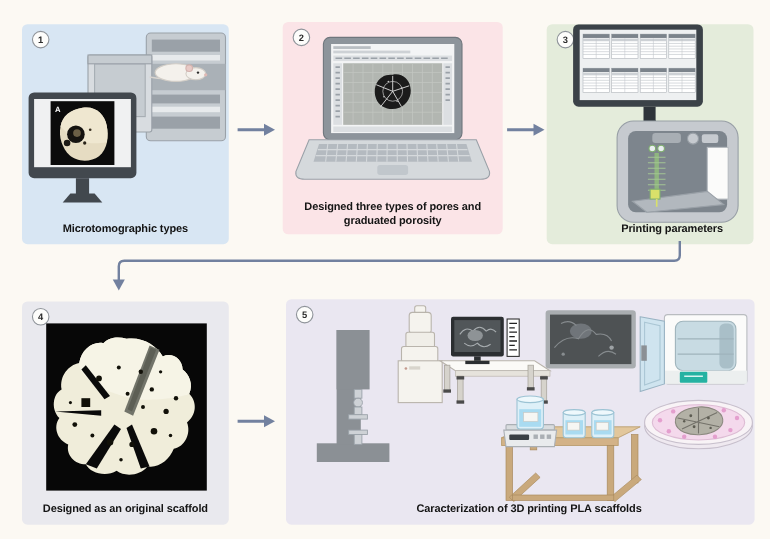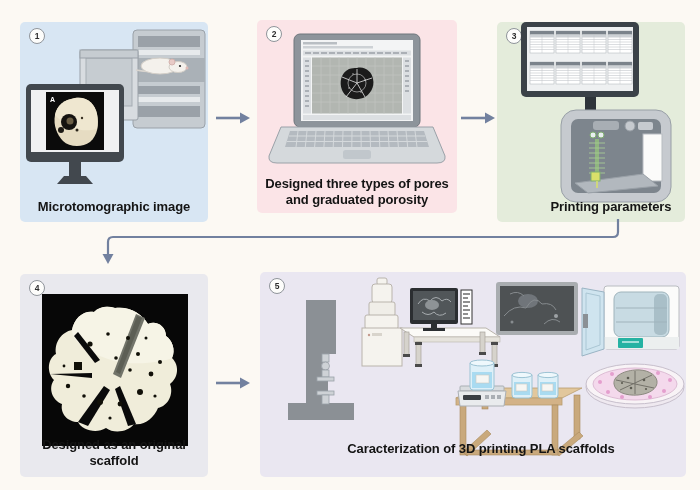--- a/index.html
+++ b/index.html
@@ -3,21 +3,21 @@
 <meta charset="utf-8">
 <style>
   html,body{margin:0;padding:0;}
   body{font-family:"Liberation Sans",sans-serif;}
   #canvas{position:relative;width:700px;height:490px;overflow:hidden;background:#fcf9f3;}
   .panel{position:absolute;border-radius:5px;}
   .stepnum{position:absolute;left:9px;top:6px;width:16px;height:16px;border-radius:50%;
     background:#fdfdfb;border:1px solid #8f949a;color:#2c2c2c;font-size:8.5px;font-weight:bold;
     display:flex;align-items:center;justify-content:center;box-sizing:border-box;}
   .caption{position:absolute;left:0;right:0;text-align:center;font-weight:bold;color:#141414;
-    font-size:13px;line-height:1.25;letter-spacing:-0.1px;}
+    font-size:10px;line-height:1.25;letter-spacing:-0.1px;}
   .illus{position:absolute;left:0;top:0;}
   svg{display:block;}
   .arrow{position:absolute;}
 </style>
 </head>
 <body>
 
 <div id="canvas" style="background-color: rgb(252, 249, 243);">
 
   <div class="panel" style="left: 20px; top: 22px; width: 188px; height: 200px; background-color: rgb(216, 230, 243);">
@@ -57,21 +57,21 @@
         <circle cx="49" cy="100" r="8" fill="#151310"></circle>
         <circle cx="50" cy="99" r="3.5" fill="#6b5f46"></circle>
         <circle cx="41" cy="108" r="3" fill="#1c1914"></circle>
         <circle cx="57" cy="108" r="1.5" fill="#2a2419"></circle>
         <circle cx="62" cy="96" r="1.2" fill="#3a3122"></circle>
         <text x="30" y="80" font-size="7" font-weight="bold" fill="#ffffff">A</text>
         <rect x="49" y="140" width="12" height="15" fill="#42484e"></rect>
         <path d="M37 162 h36 l-7 -8 h-22 z" fill="#42484e"></path>
       </g>
     </svg>
-    <div class="caption" style="bottom:7px;">Microtomographic image</div>
+    <div class="caption" style="bottom:7px;">Microtomographic types</div>
   </div>
 
   <div class="panel" style="left: 257px; top: 20px; width: 200px; height: 193px; background-color: rgb(251, 228, 231);">
     <div class="stepnum">2</div>
     <svg class="illus" width="200" height="193" viewBox="0 0 200 193">
       <g>
         <rect x="37" y="14" width="126" height="93" rx="6" fill="#8d949b" stroke="#6f767d"></rect>
         <rect x="44" y="20" width="112" height="81" fill="#f3f4f5"></rect>
 
         <g>
@@ -342,21 +342,21 @@
         <ellipse cx="262" cy="103" rx="10" ry="2.6" fill="#eef8fc" stroke="#9cc3d4"></ellipse>
         <rect x="256" y="112" width="11" height="7" fill="#f6f6f3" stroke="#c9c9c4" stroke-width="0.6"></rect>
       </g>
       <g>
         <path d="M278 103 h20 v20 a3 3 0 0 1 -3 3 h-14 a3 3 0 0 1 -3 -3 z" fill="#def0f8" stroke="#9cc3d4"></path>
         <rect x="280" y="110" width="16" height="13" fill="#a9dbf1"></rect>
         <ellipse cx="288" cy="103" rx="10" ry="2.6" fill="#eef8fc" stroke="#9cc3d4"></ellipse>
         <rect x="282" y="112" width="11" height="7" fill="#f6f6f3" stroke="#c9c9c4" stroke-width="0.6"></rect>
       </g>
     </svg>
-    <div class="caption" style="bottom:20px;padding-left:16px;">Caracterization of 3D printing PLA scaffolds</div>
+    <div class="caption" style="bottom:8px;padding-left:16px;">Caracterization of 3D printing PLA scaffolds</div>
   </div>
 
   <svg class="arrow" style="left:214px;top:110px;" width="38" height="16" viewBox="0 0 38 16">
     <path d="M2 8 H27" stroke="var(--arrow-color,#72819f)" stroke-width="2.6" fill="none"></path>
     <path d="M26 2.5 L36 8 L26 13.5 Z" fill="var(--arrow-color,#72819f)"></path>
   </svg>
   <svg class="arrow" style="left:459px;top:110px;" width="38" height="16" viewBox="0 0 38 16">
     <path d="M2 8 H27" stroke="var(--arrow-color,#72819f)" stroke-width="2.6" fill="none"></path>
     <path d="M26 2.5 L36 8 L26 13.5 Z" fill="var(--arrow-color,#72819f)"></path>
   </svg>

